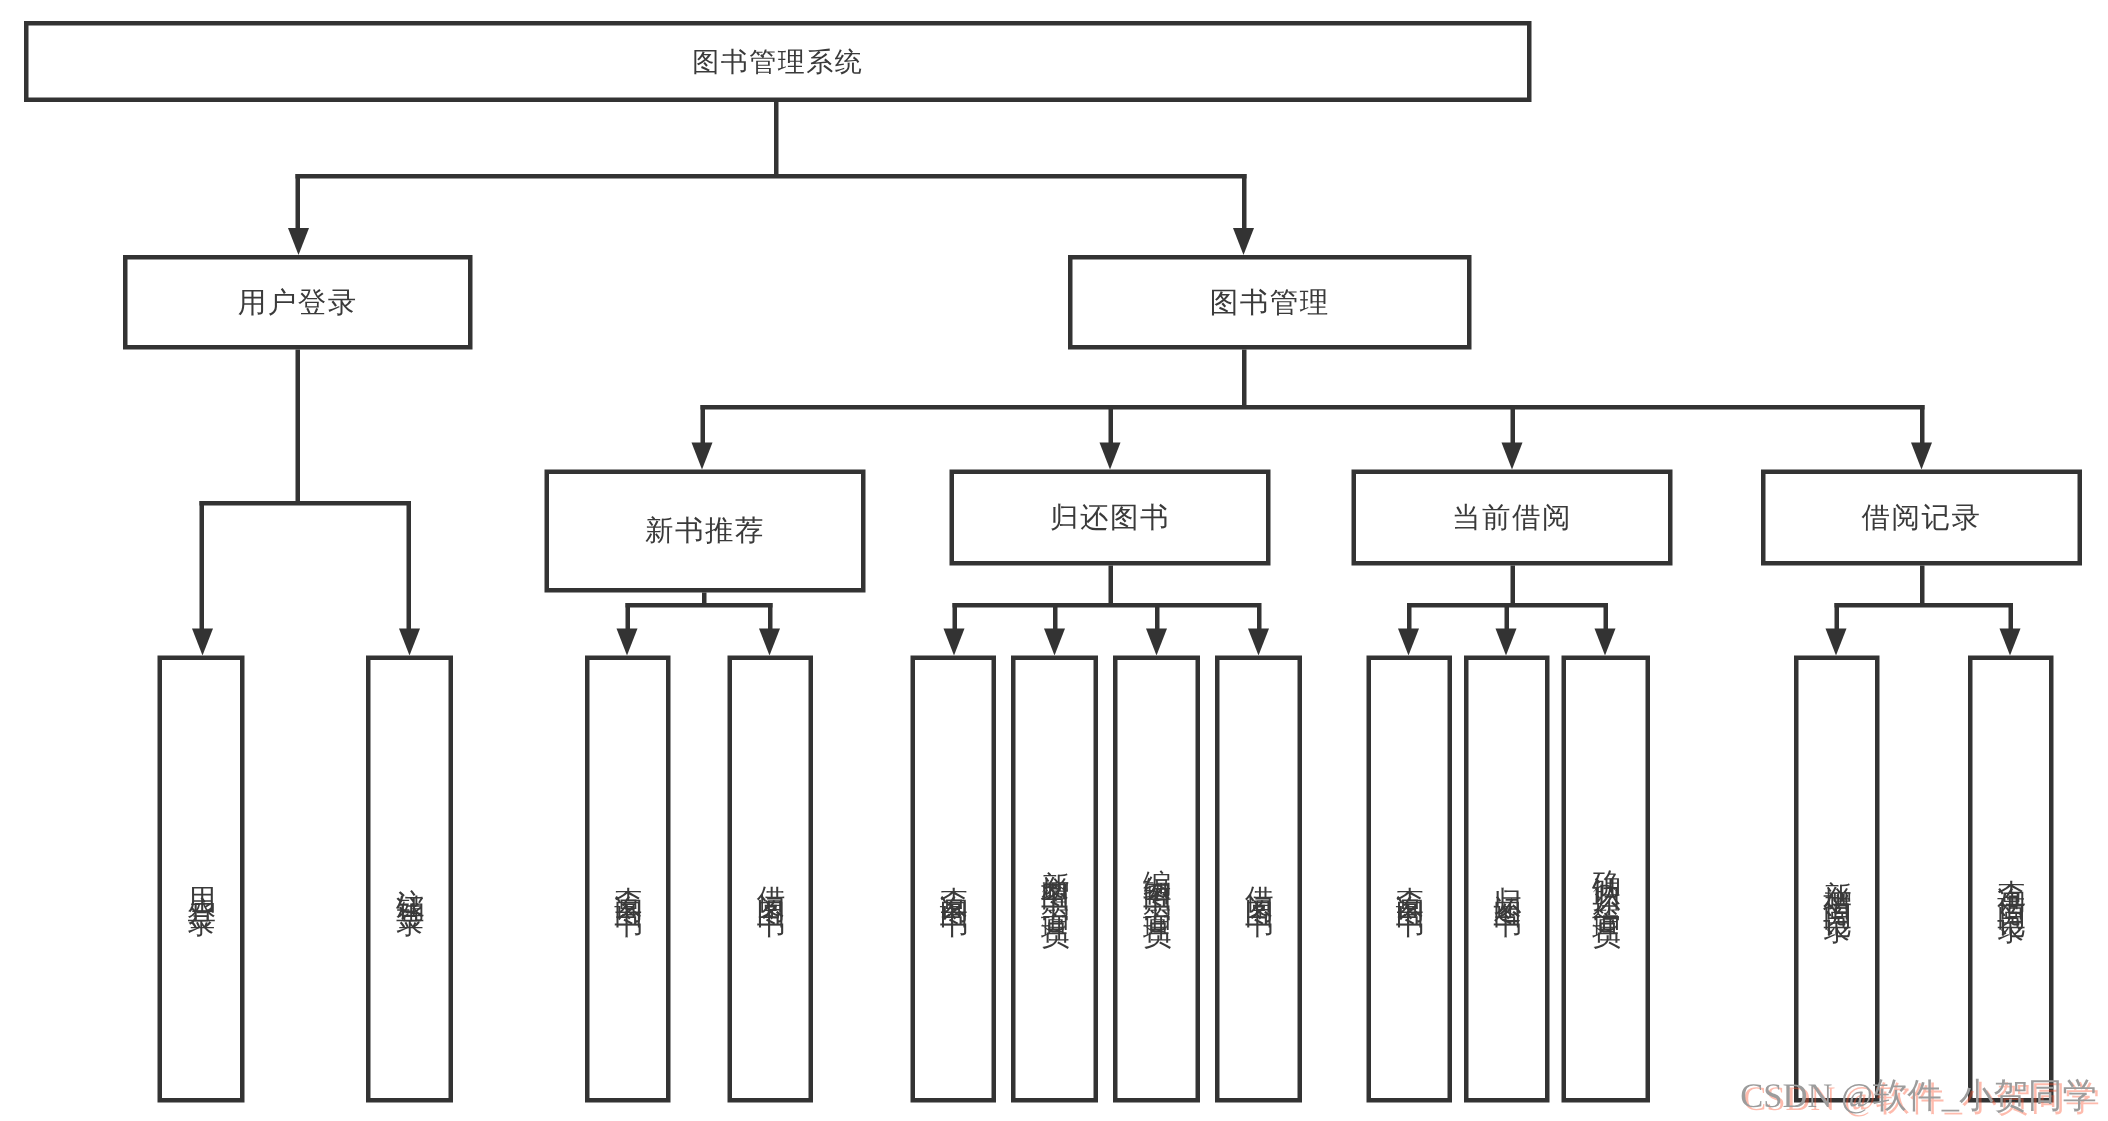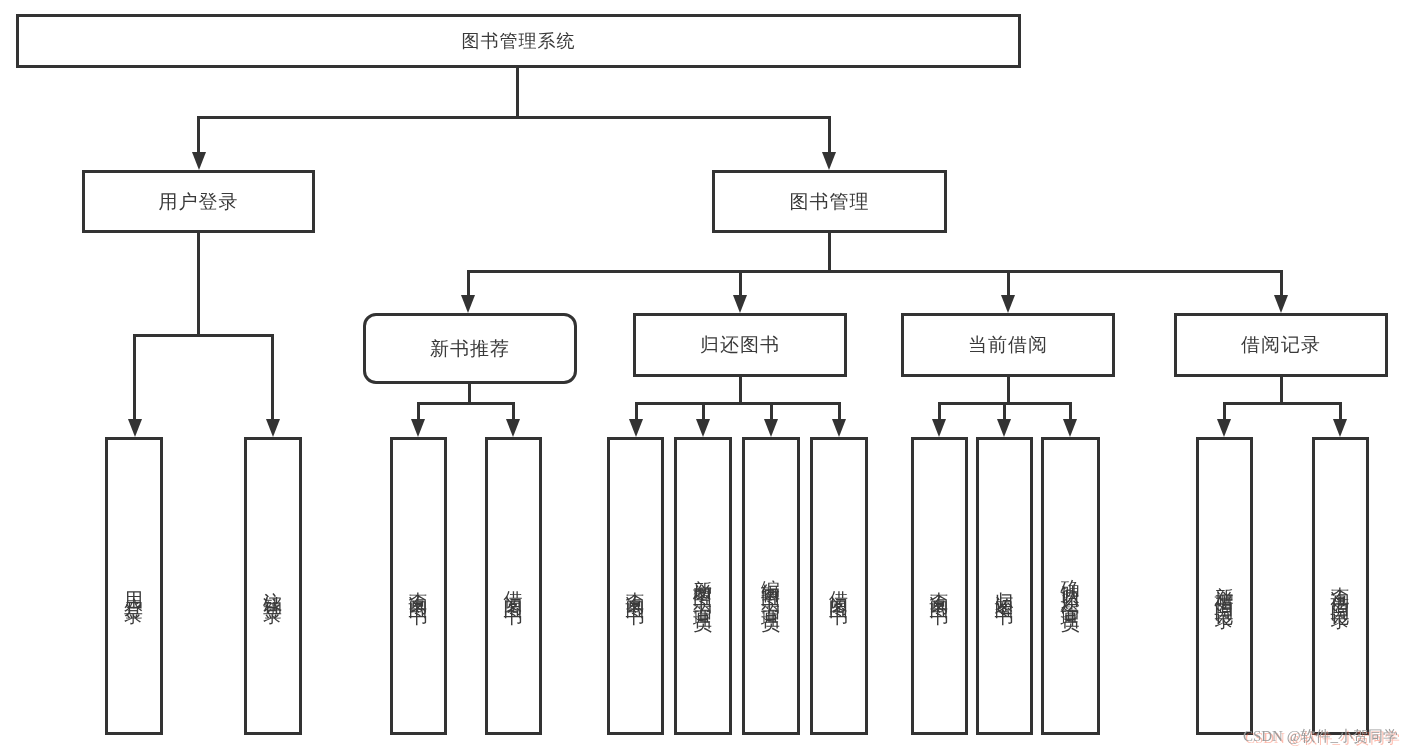--- a/index.html
+++ b/index.html
@@ -54,21 +54,21 @@
     width: 0; height: 0;
     border-left: 7px solid transparent;
     border-right: 7px solid transparent;
     border-top: 18px solid #333333;
     z-index: 1;
   }
   .watermark {
     position: absolute;
     right: 7px;
     bottom: 1px;
-    font-size: 15px;
+    font-size: 23px;
     color: #9c9c9c;
     text-shadow: 2px 2px 0 rgba(252, 85, 49, 0.40);
     z-index: 3;
     white-space: nowrap;
   }
 </style>
 </head>
 <body>
 
 <div class="canvas">
@@ -76,41 +76,41 @@
   <div class="box root" style="left:16px; top:14px; width:1005px; height:54px;">图书管理系统</div>
 
   <div class="vl" style="left:516px; top:68px; height:50px;"></div>
   <div class="hl" style="left:197px; top:116px; width:634px;"></div>
   <div class="vl" style="left:197px; top:116px; height:38px;"></div>
   <div class="vl" style="left:828px; top:116px; height:38px;"></div>
   <div class="ar" style="left:192px; top:152px;"></div>
   <div class="ar" style="left:822px; top:152px;"></div>
 
   <div class="box" style="left:82px; top:170px; width:233px; height:63px;">用户登录</div>
-  <div class="box" style="left:712px; top:170px; width:235px; height:63px;">图书管理</div>
+  <div class="box" style="left:712px; top:170px; width:269px; height:63px;">图书管理</div>
 
   <div class="vl" style="left:197px; top:232px; height:104px;"></div>
   <div class="hl" style="left:133px; top:334px; width:141px;"></div>
   <div class="vl" style="left:133px; top:334px; height:86px;"></div>
   <div class="vl" style="left:271px; top:334px; height:86px;"></div>
   <div class="ar" style="left:128px; top:419px;"></div>
   <div class="ar" style="left:266px; top:419px;"></div>
 
   <div class="vl" style="left:828px; top:232px; height:40px;"></div>
   <div class="hl" style="left:467px; top:270px; width:816px;"></div>
   <div class="vl" style="left:467px; top:270px; height:26px;"></div>
   <div class="vl" style="left:739px; top:270px; height:26px;"></div>
   <div class="vl" style="left:1007px; top:270px; height:26px;"></div>
   <div class="vl" style="left:1280px; top:270px; height:26px;"></div>
   <div class="ar" style="left:461px; top:295px;"></div>
   <div class="ar" style="left:733px; top:295px;"></div>
   <div class="ar" style="left:1001px; top:295px;"></div>
   <div class="ar" style="left:1274px; top:295px;"></div>
 
-  <div class="box" style="left:363px; top:313px; width:214px; height:71px;border-radius:13px;">新书推荐</div>
+  <div class="box" style="left:363px; top:313px; width:214px; height:82px;">新书推荐</div>
   <div class="box" style="left:633px; top:313px; width:214px; height:64px;">归还图书</div>
   <div class="box" style="left:901px; top:313px; width:214px; height:64px;">当前借阅</div>
   <div class="box" style="left:1174px; top:313px; width:214px; height:64px;">借阅记录</div>
 
   <div class="vl" style="left:468px; top:376px; height:28px;"></div>
   <div class="hl" style="left:417px; top:402px; width:98px;"></div>
   <div class="vl" style="left:417px; top:402px; height:18px;"></div>
   <div class="vl" style="left:512px; top:402px; height:18px;"></div>
   <div class="ar" style="left:411px; top:419px;"></div>
   <div class="ar" style="left:506px; top:419px;"></div>

